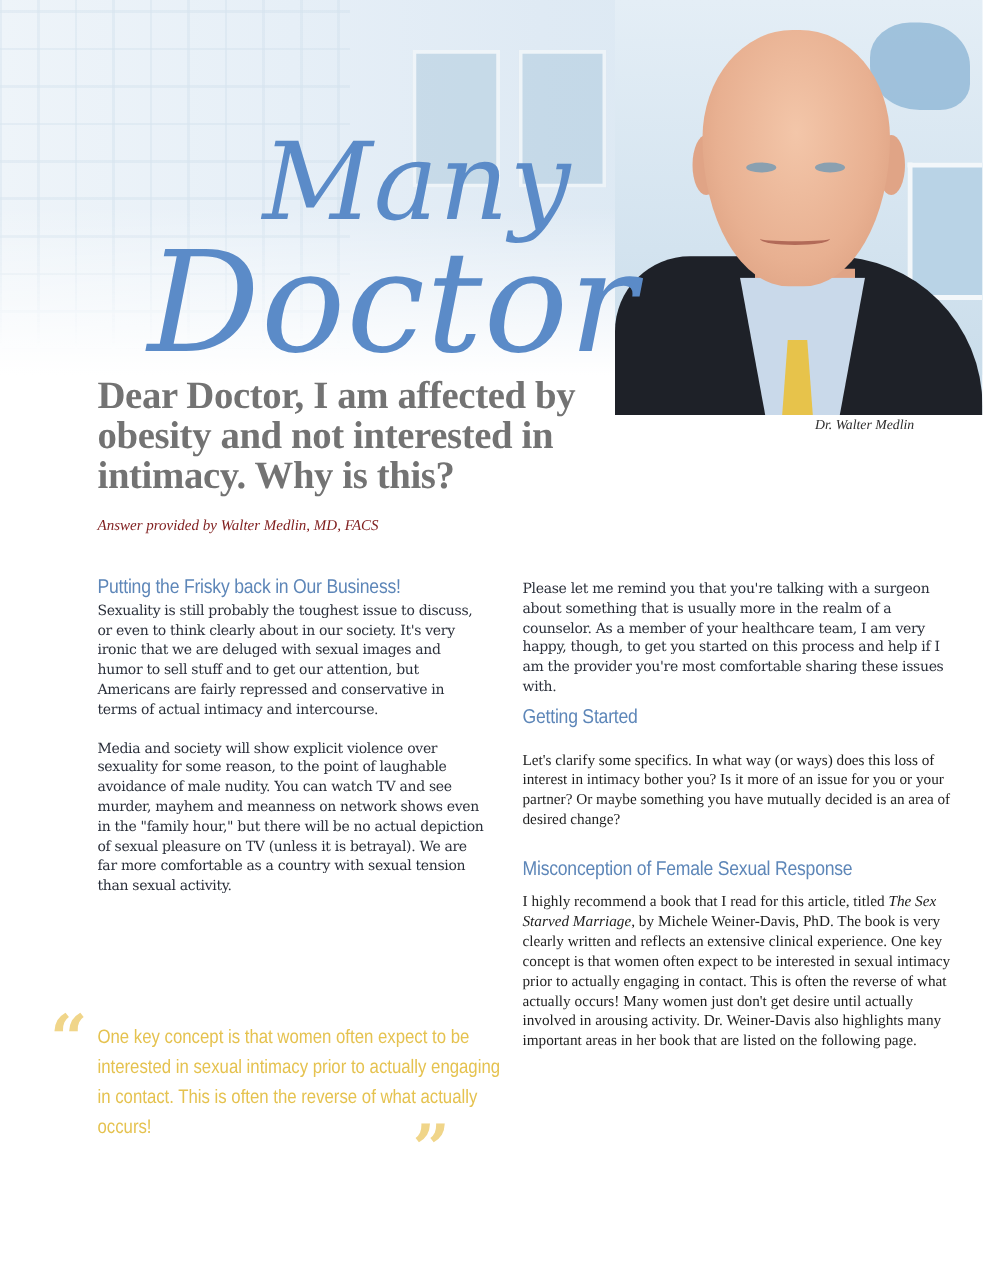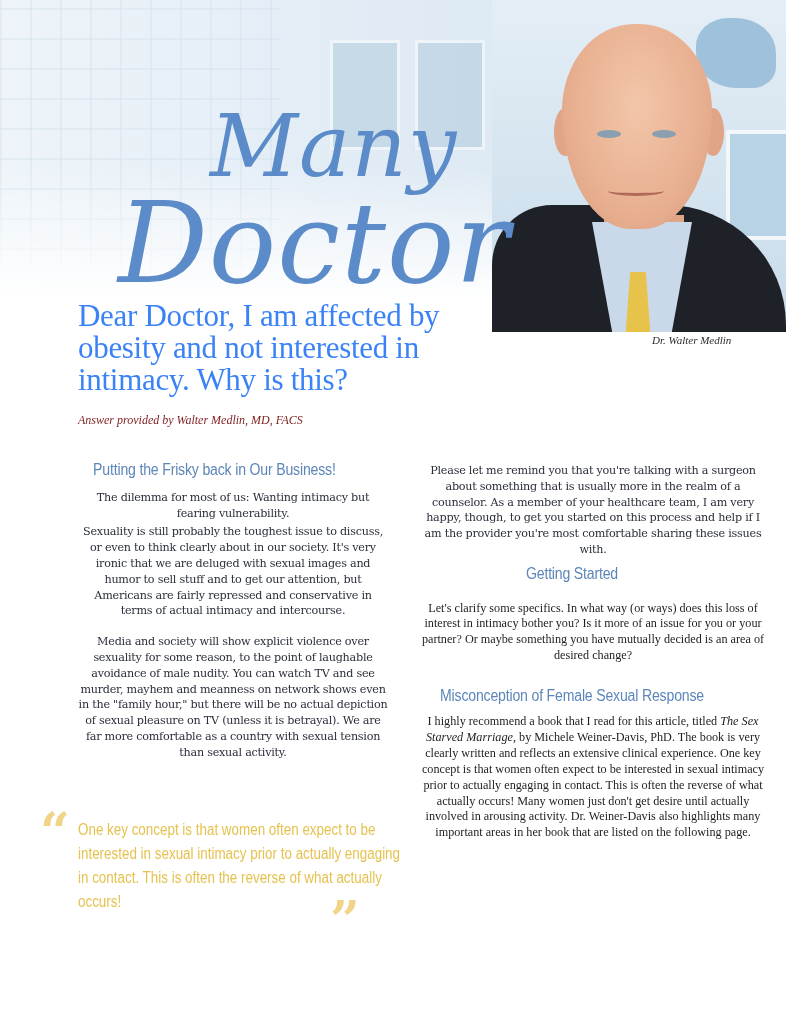--- a/index.html
+++ b/index.html
@@ -69,30 +69,30 @@
   }
 
   .caption {
     position: absolute; left: 652px; top: 334px; font-size: 11px; font-style: italic;
     color: #2b2b2b; font-family: "Liberation Serif", serif;
   }
 
   
   .question {
     position: absolute; left: 78px; top: 300px; width: 400px;
-    font-family: "Liberation Serif", serif; font-weight: normal; font-size: 31px;
-    line-height: 32px; color: #3b82f6; letter-spacing: -0.3px;
+    font-family: "Liberation Serif", serif; font-weight: bold; font-size: 31px;
+    line-height: 32px; color: #737373; letter-spacing: -0.3px;
   }
   .byline {
     position: absolute; left: 78px; top: 413px; font-family: "Liberation Serif", serif;
     font-style: italic; font-size: 12px; color: #7f1d1d;
   }
 
   
-  .col { position: absolute; font-size: 11.2px; line-height: 15.8px; color: #2a2f3a; text-align: center; }
+  .col { position: absolute; font-size: 11.2px; line-height: 15.8px; color: #2a2f3a; }
   .col-left { left: 78px; top: 462px; width: 310px; }
   .col-right { left: 418px; top: 463px; width: 350px; }
 
   .section-head {
     font-family: "Liberation Sans", sans-serif; font-weight: normal; color: #5d86b8;
     font-size: 16px; letter-spacing: -0.2px; transform: scaleX(0.88); transform-origin: left;
     white-space: nowrap;
   }
   .col p { margin: 0; }
   .mono-body { font-family: "DejaVu Serif", serif; letter-spacing: -0.25px; }
@@ -136,21 +136,20 @@
 <div class="title-script title-dear">Many</div>
 <div class="title-script title-doctor">Doctor</div>
 
 <div class="caption">Dr. Walter Medlin</div>
 
 <h1 class="question">Dear Doctor, I am affected by obesity and not interested in intimacy. Why is this?</h1>
 <div class="byline">Answer provided by Walter Medlin, MD, FACS</div>
 
 <div class="col col-left">
   <h2 class="section-head">Putting the Frisky back in Our Business!</h2>
-  <p class="mono-body" style="margin-top:12px;">The dilemma for most of us: Wanting intimacy but fearing vulnerability.</p>
   <p class="mono-body" style="margin-top:3px;">Sexuality is still probably the toughest issue to discuss, or even to think clearly about in our society. It's very ironic that we are deluged with sexual images and humor to sell stuff and to get our attention, but Americans are fairly repressed and conservative in terms of actual intimacy and intercourse.</p>
   <p class="mono-body" style="margin-top:15px;">Media and society will show explicit violence over sexuality for some reason, to the point of laughable avoidance of male nudity. You can watch TV and see murder, mayhem and meanness on network shows even in the "family hour," but there will be no actual depiction of sexual pleasure on TV (unless it is betrayal). We are far more comfortable as a country with sexual tension than sexual activity.</p>
 </div>
 
 <div class="pullquote">
   <span class="quote-open">“</span>
   <span class="q-text">One key concept is that women often expect to be interested in sexual intimacy prior to actually engaging in contact. This is often the reverse of what actually occurs!</span>
   <span class="quote-close">”</span>
 </div>
 

